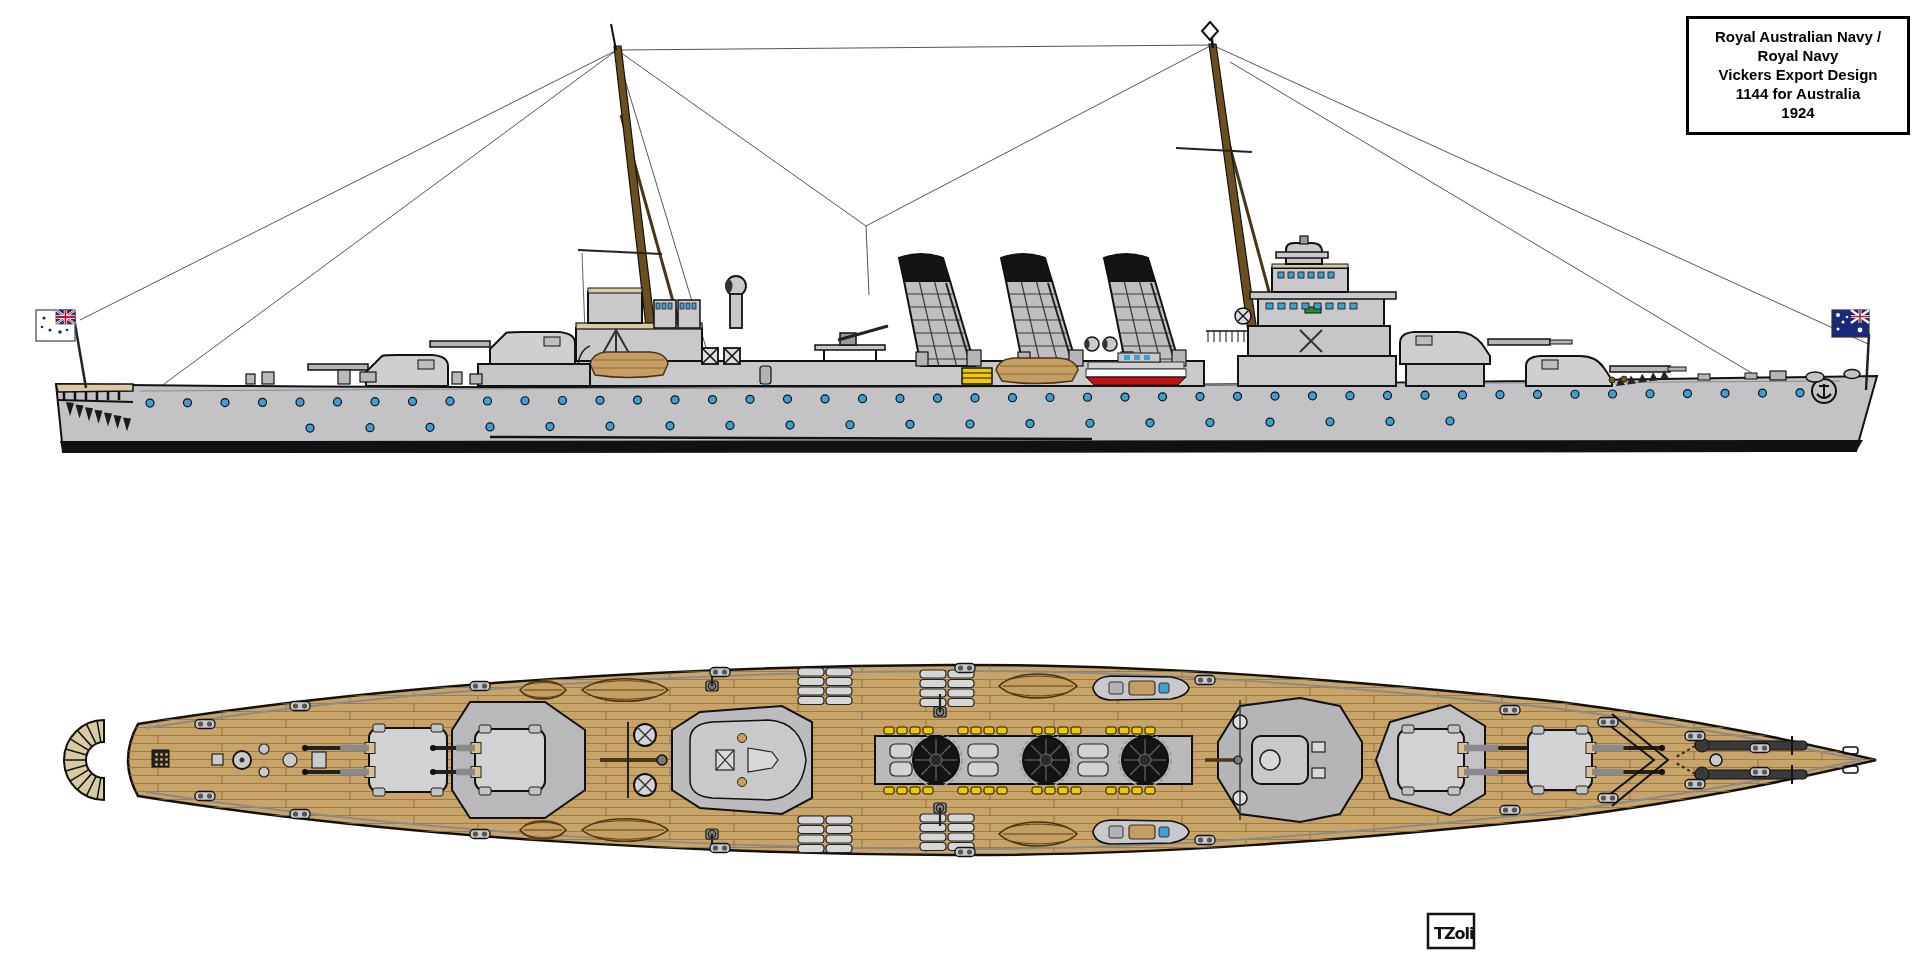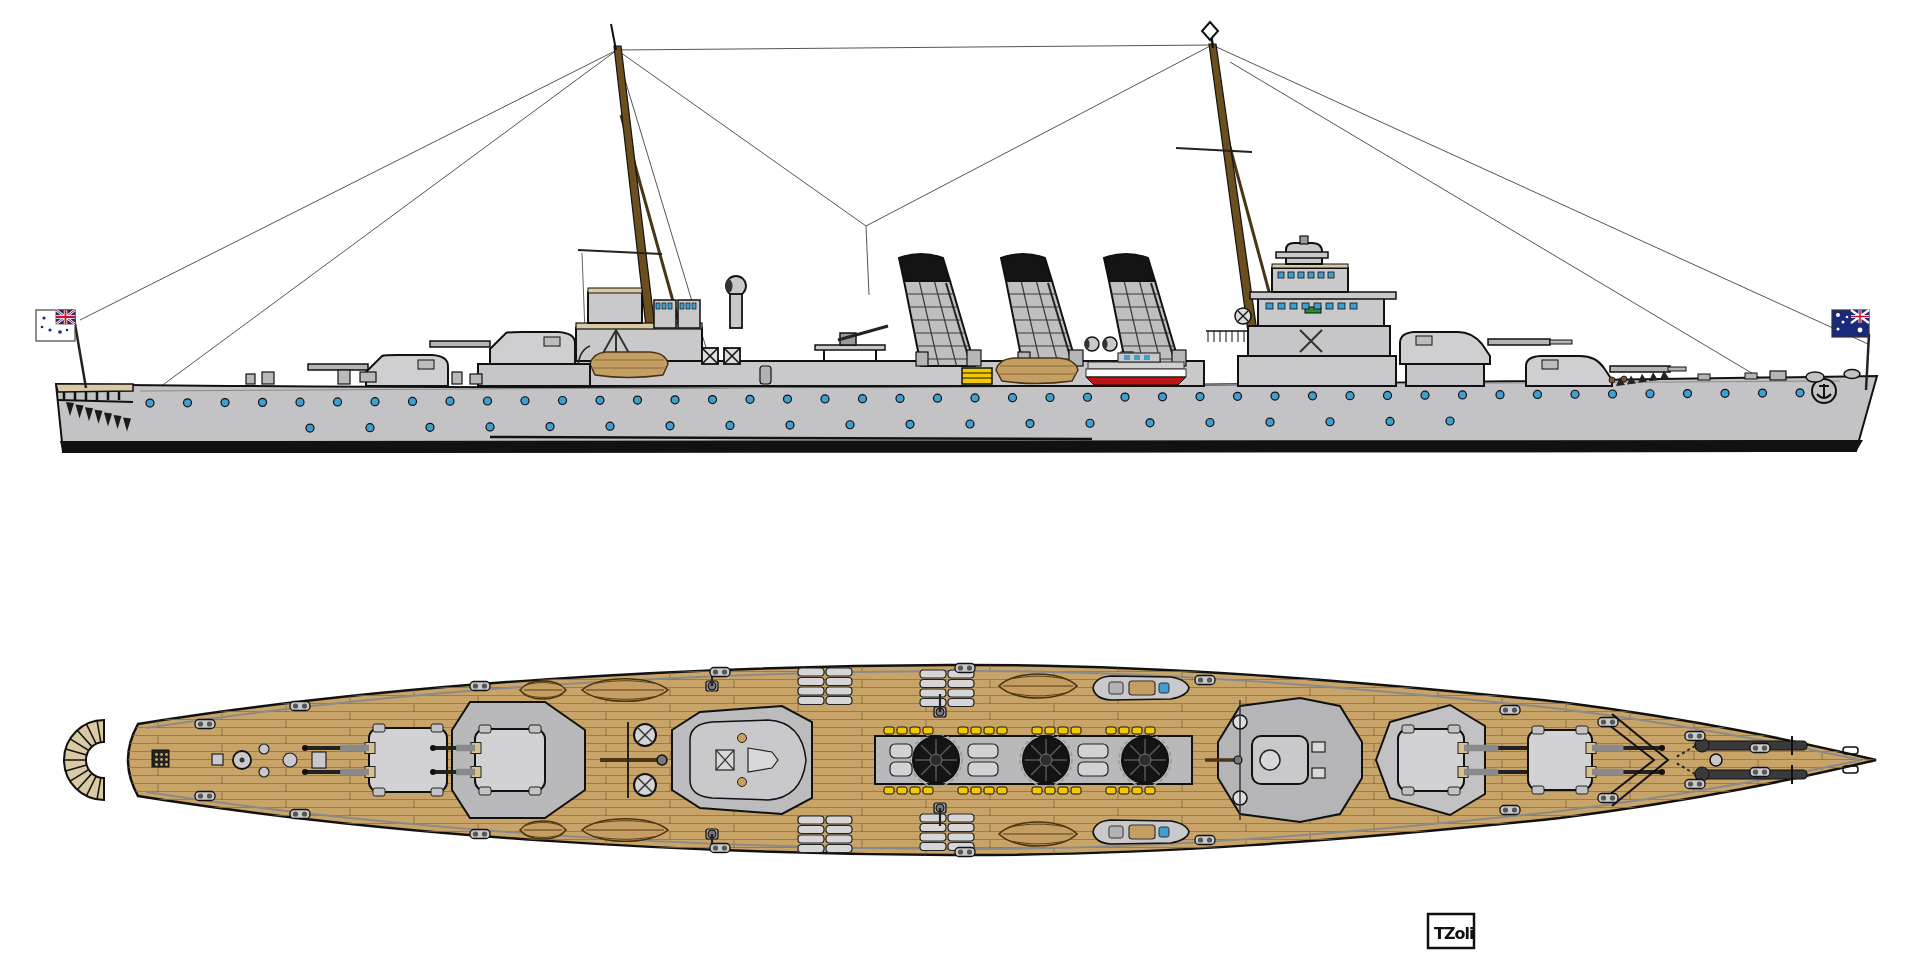--- a/index.html
+++ b/index.html
@@ -854,14 +854,21 @@
           </g>
         </g>
   </g>
 
   <g>
     <rect x="1428" y="914" width="46" height="34" fill="#fff" stroke="#111" stroke-width="2.5"></rect>
     <text x="1434" y="939" font-family="DejaVu Sans, sans-serif" font-size="16" font-weight="bold" fill="#111" letter-spacing="-1">TZoli</text>
   </g>
 </svg>
 
-
+<div class="title-box">
+  <div>Royal Australian Navy /</div>
+  <div>Royal Navy</div>
+  <div>Vickers Export Design</div>
+  <div>1144 for Australia</div>
+  <div>1924</div>
 </div>
 
+</div>
+
 </body></html>

